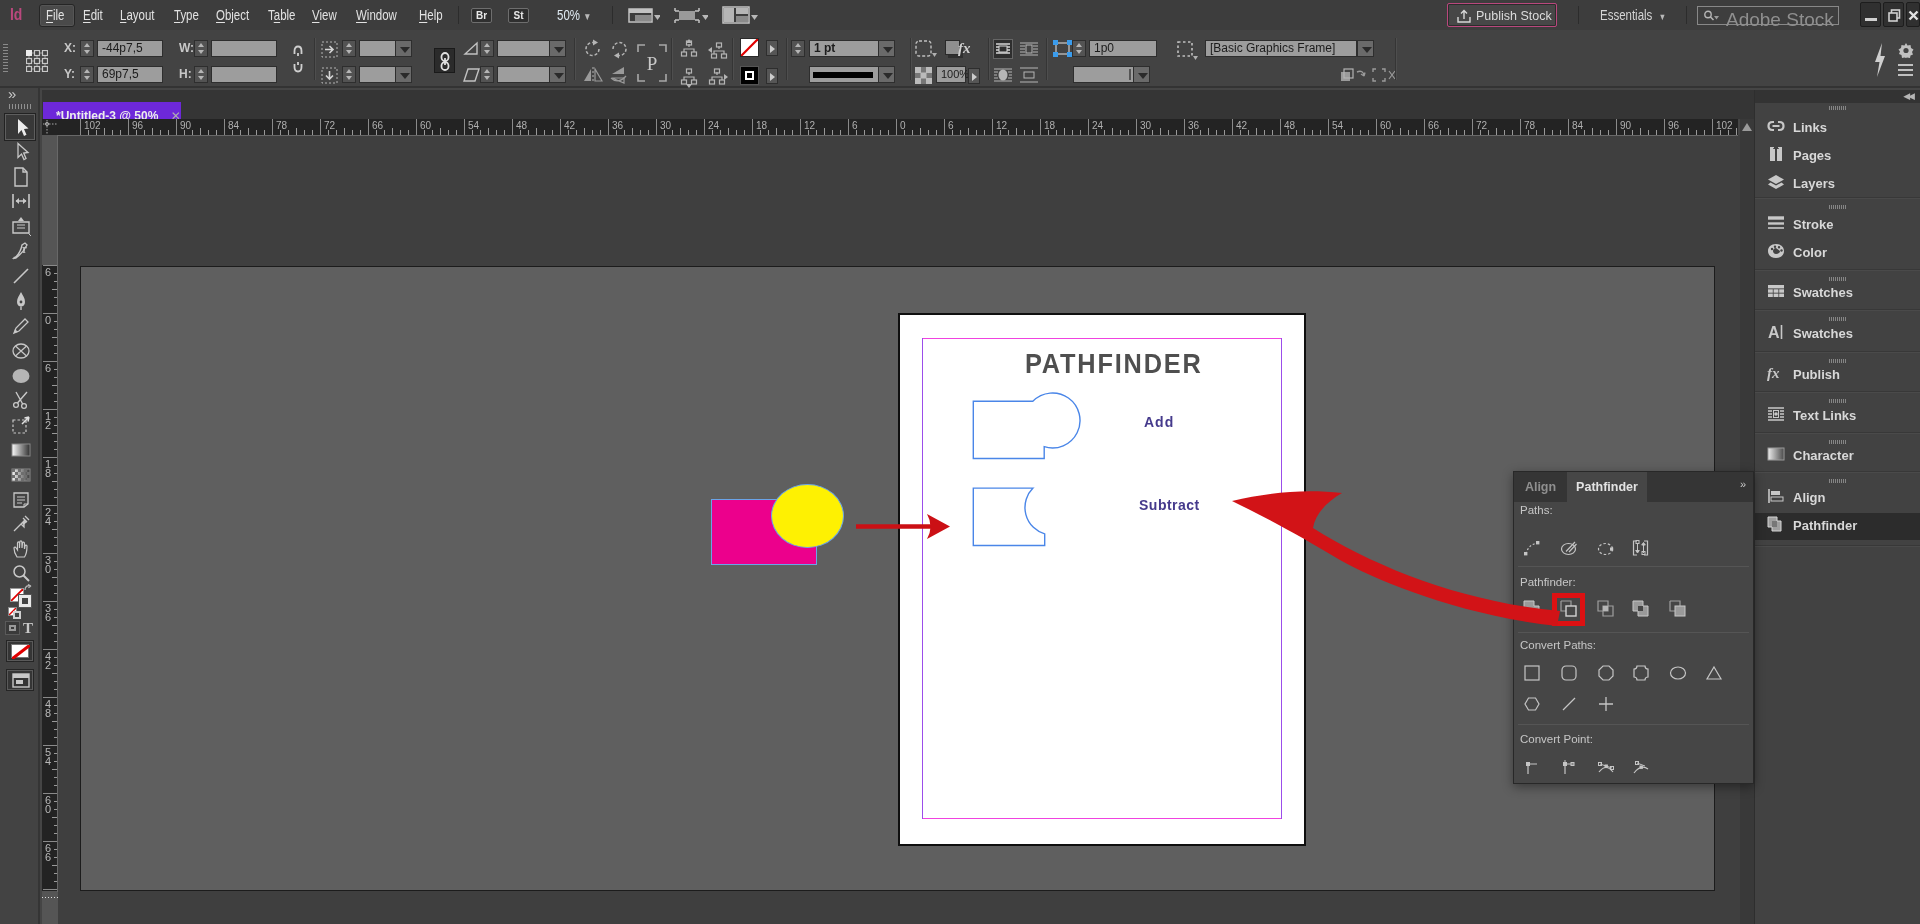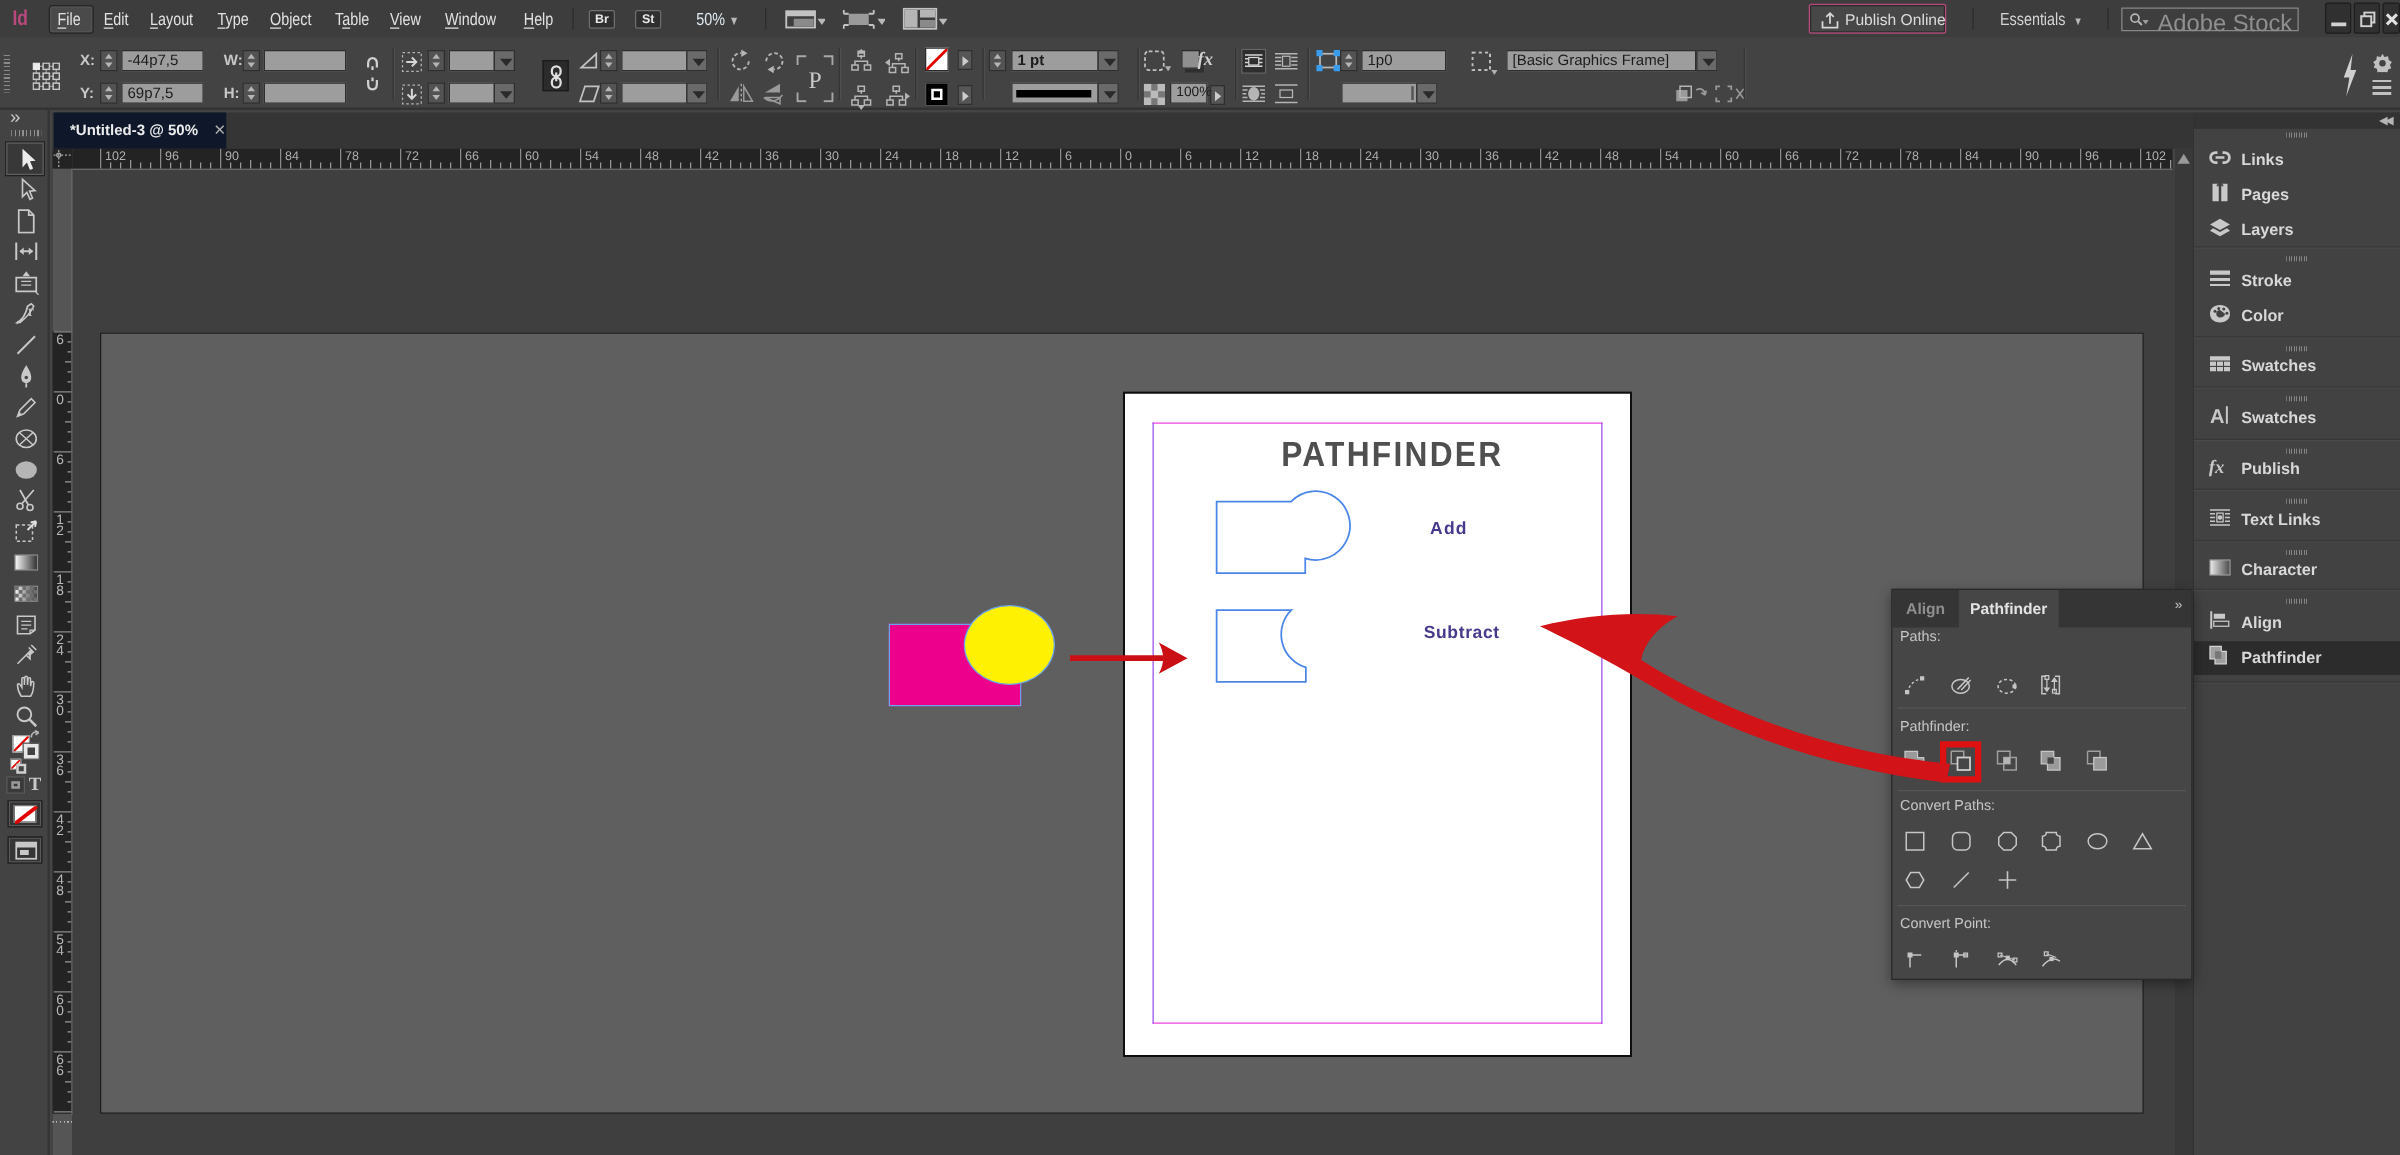--- a/index.html
+++ b/index.html
@@ -27,21 +27,21 @@
   .ddbtn { position:absolute; width:17px; height:17px; background:#6a6a6a; border:1px solid #2e2e2e; }
   .ddbtn:before { content:""; position:absolute; left:4px; top:6px; border-left:5px solid transparent; border-right:5px solid transparent; border-top:6px solid #2a2a2a; }
   .vsep2 { position:absolute; top:8px; width:1px; height:42px; background:#353535; box-shadow:1px 0 0 #4e4e4e; }
 
   
   #toolbar { position:absolute; left:0; top:88px; width:40px; height:836px; background:#434343; border-right:2px solid #353535; }
   .tool { position:absolute; left:11px; width:20px; height:20px; }
 
   
   #tabrow { position:absolute; left:42px; top:90px; width:1712px; height:29px; background:#353535; }
-  #doctab { position:absolute; left:1px; top:0; width:138px; height:29px; background:#0f172a; color:#ececec; font-size:12px; font-weight:bold; line-height:29px; padding-left:13px; white-space:nowrap; }
+  #doctab { position:absolute; left:1px; top:12px; width:138px; height:29px; background:#6d28d9; color:#ececec; font-size:12px; font-weight:bold; line-height:29px; padding-left:13px; white-space:nowrap; }
   #doctab span.x { color:#b0b0b0; font-weight:normal; font-size:12px; margin-left:9px; }
   #hruler { position:absolute; left:58px; top:119px; width:1680px; height:16px; background:#232323; }
   #vruler { position:absolute; left:42px; top:135px; width:16px; height:789px; background:#232323; }
   #rcorner { position:absolute; left:42px; top:119px; width:16px; height:16px; background:#232323; }
   #canvas { position:absolute; left:58px; top:135px; width:1682px; height:789px; background:#3f3f3f; }
   #pasteboard { position:absolute; left:22px; top:131px; width:1635px; height:625px; background:#5f5f5f; border:1px solid #1c1c1c; }
   #page { position:absolute; left:840px; top:178px; width:408px; height:533px; background:#fff; border:2px solid #0f0f0f; }
   #scrollcol { position:absolute; left:1740px; top:119px; width:14px; height:805px; background:#393939; }
 
   
@@ -102,21 +102,21 @@
       <rect x="14" y="2" width="12" height="6" fill="#b5b5b5"></rect>
       <rect x="14" y="10" width="12" height="6" fill="#8a8a8a"></rect>
       <path d="M29 9 l7 0 -3.5 5 z" fill="#b8b8b8"></path>
     </svg>
     <div class="abs" style="left:1447px; top:3px; width:110px; height:24px; background:#474747; border:1px solid #b9487d; border-radius:2px; box-shadow:0 0 0 1px #2c2c2c inset;">
       <svg class="abs" style="left:8px; top:4px;" width="16" height="16" viewBox="0 0 16 16">
         <g stroke="#d8d8d8" stroke-width="1.4" fill="none">
           <path d="M8 11 L8 3 M5 5.5 L8 2.5 L11 5.5 M2 9 L2 14 L14 14 L14 9"></path>
         </g>
       </svg>
-      <span style="position:absolute; left:28px; top:5px; color:#dcdcdc; font-size:12.5px; white-space:nowrap;">Publish Online</span>
+      <span style="position:absolute; left:28px; top:5px; color:#dcdcdc; font-size:12.5px; white-space:nowrap;">Publish Stock</span>
     </div>
     <div class="msep" style="left:1578px;"></div>
     <div class="mitem" style="left:1600px; color:#d5d5d5;">Essentials&nbsp;&nbsp;<span class="dd" style="font-size:9px;">▼</span></div>
     <div class="msep" style="left:1686px;"></div>
     <div class="abs" style="left:1697px; top:6px; width:142px; height:19px; background:#3e3e3e; border:1px solid #888;">
       <svg class="abs" style="left:5px; top:3px;" width="16" height="12" viewBox="0 0 16 12">
         <circle cx="5" cy="4.5" r="3.2" fill="none" stroke="#b5b5b5" stroke-width="1.4"></circle>
         <path d="M7.5 7 L10.5 10" stroke="#b5b5b5" stroke-width="1.6"></path>
         <path d="M11 6 l5 0 -2.5 3.5 z" fill="#9a9a9a"></path>
       </svg>

